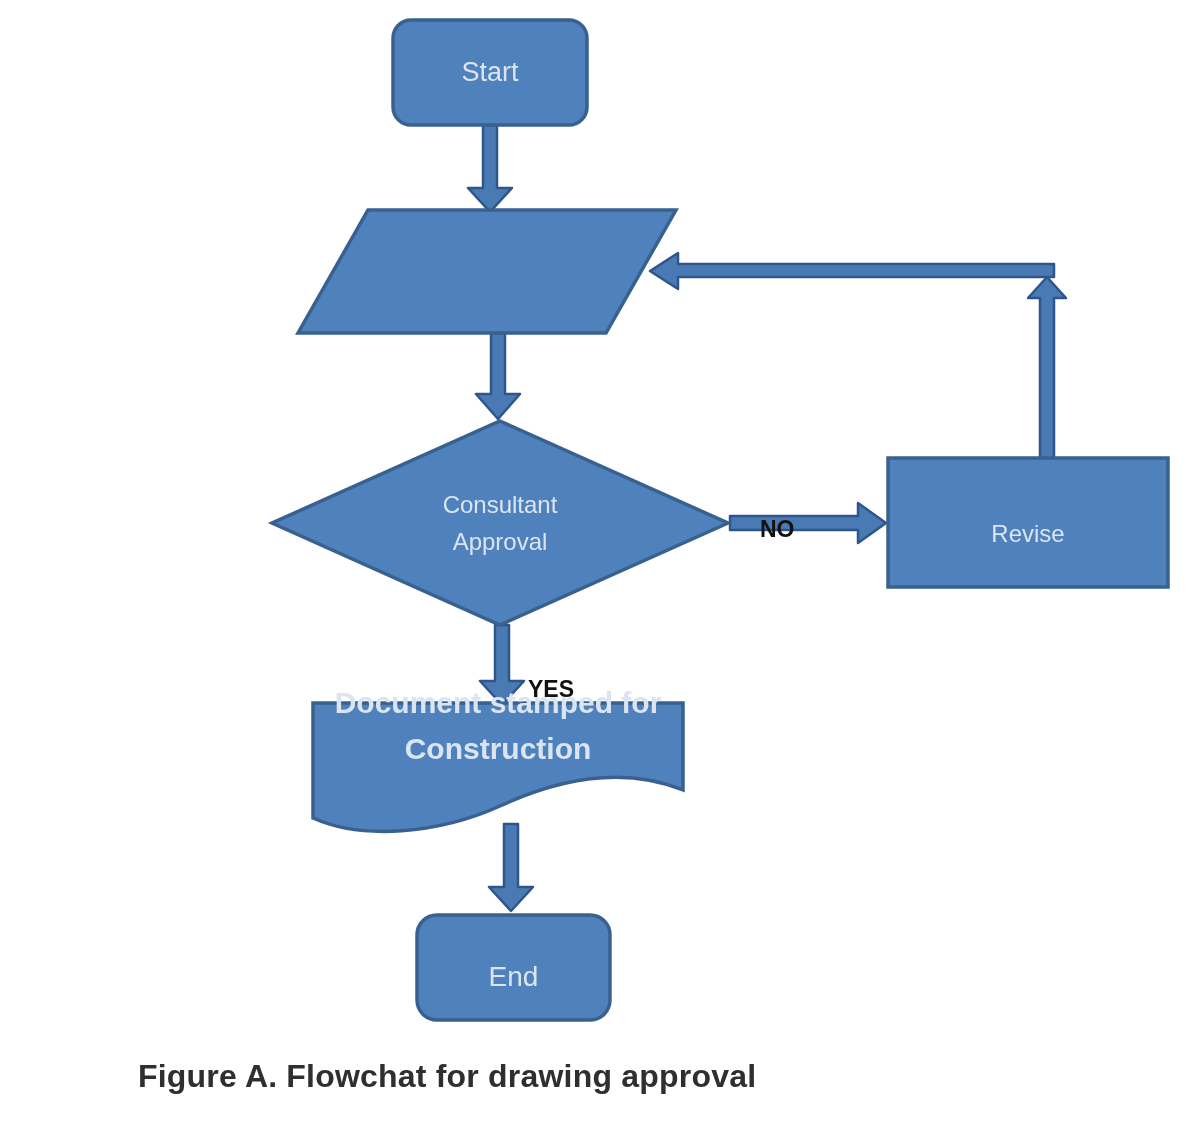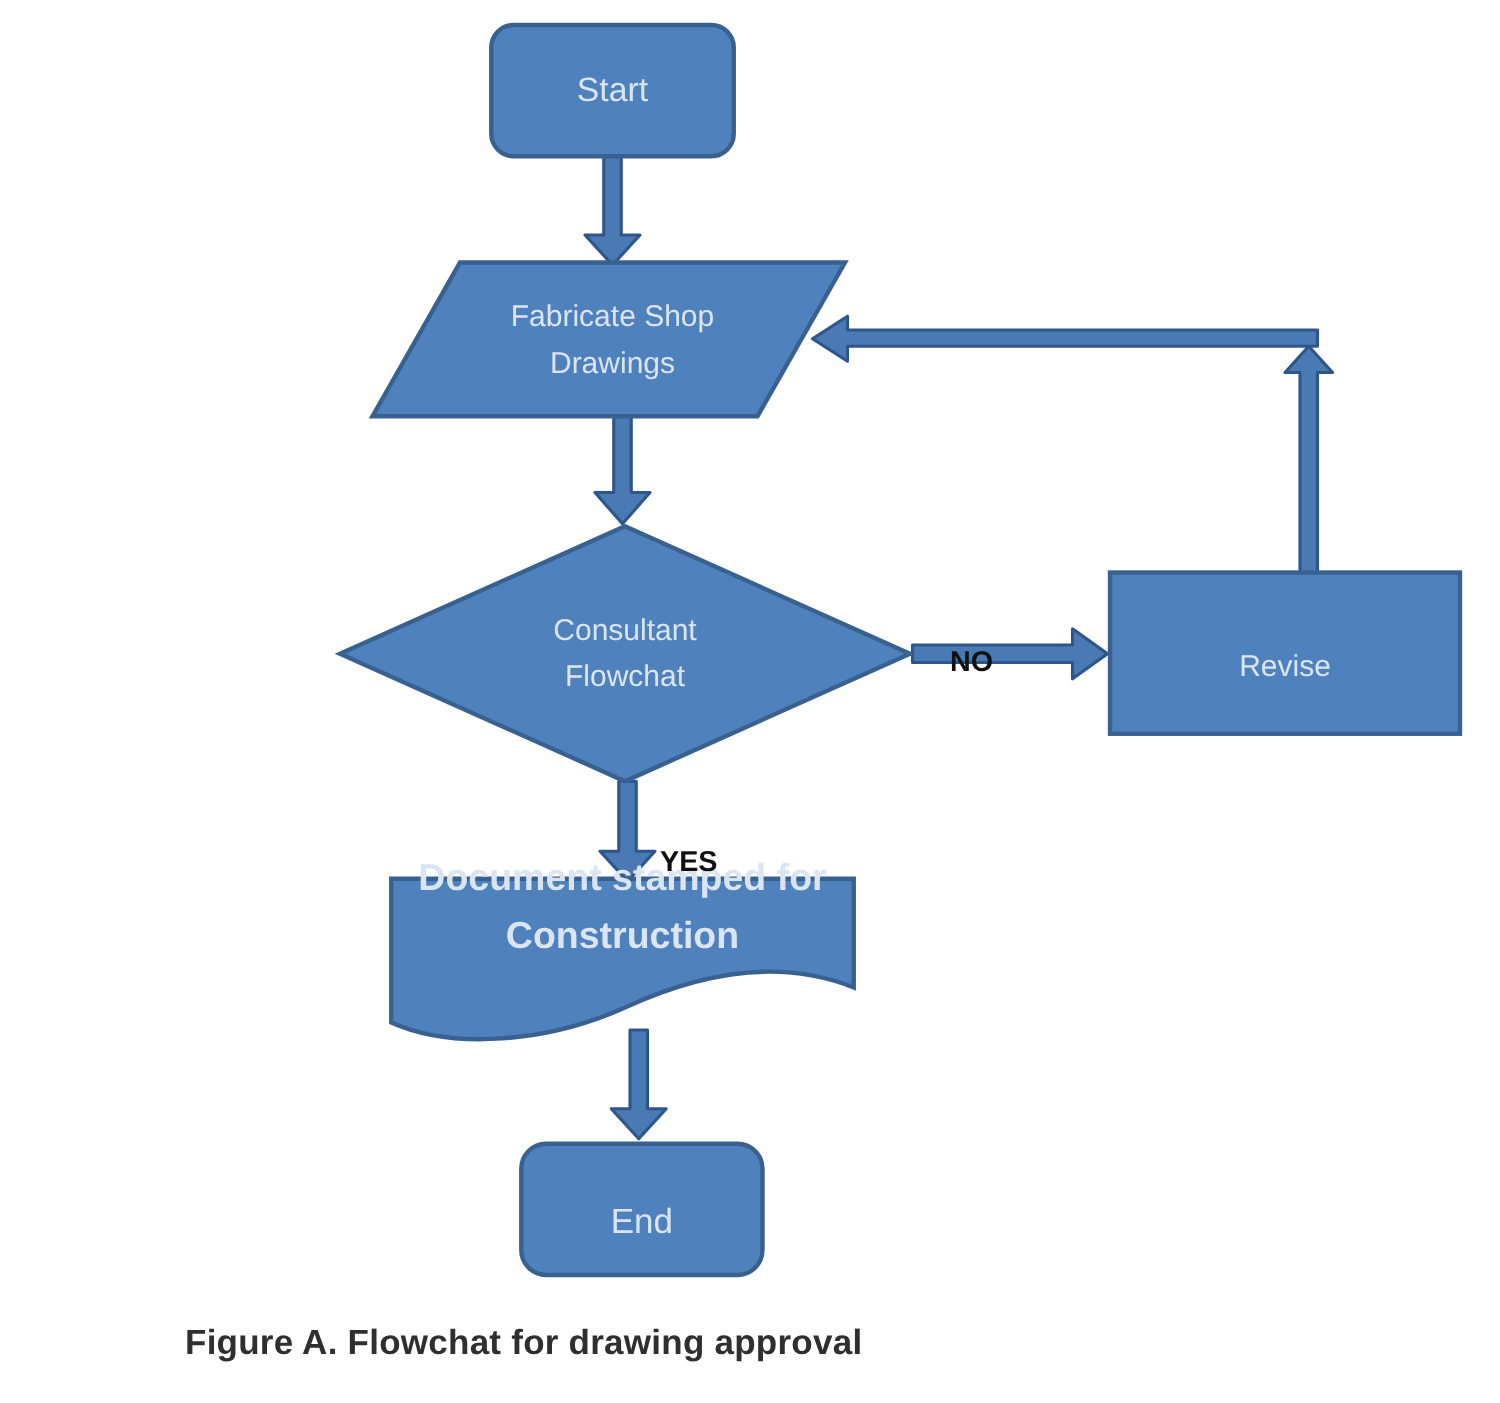--- a/index.html
+++ b/index.html
@@ -31,22 +31,22 @@
   .lbl-revise{left:888px;top:458px;width:280px;height:152px;font-size:24px;}
   .lbl-document{left:333px;top:678px;width:330px;height:96px;font-size:30px;font-weight:bold;}
   .lbl-end{left:417px;top:924px;width:193px;height:105px;font-size:28px;}
   .edge-label{
     position:absolute;color:var(--edge-label-text);font-weight:bold;
     font-size:23px;line-height:1;pointer-events:none;margin-top:46px;
   }
   .lbl-no{left:760px;top:472px;}
   .lbl-yes{left:528px;top:632px;}
   .caption{
-    position:absolute;left:148px;top:1058px;color:var(--caption-text);
-    font-size:28px;font-weight:bold;letter-spacing:.2px;
+    position:absolute;left:138px;top:1058px;color:var(--caption-text);
+    font-size:32px;font-weight:bold;letter-spacing:.2px;
   }
 </style>
 </head>
 <body>
 
 <div class="canvas">
 
   <svg class="layer" width="1200" height="1122" viewBox="0 0 1200 1122">
 
     <polygon class="connector" points="483,125 497,125 497,188 512,188 490,212 468,188 483,188"></polygon>
@@ -60,24 +60,22 @@
 
     <rect class="node" x="393" y="20" width="194" height="105" rx="18" ry="18"></rect>
     <polygon class="node" points="368,210 676,210 606,333 298,333"></polygon>
     <polygon class="node" points="500,421 728,523 500,625 272,523"></polygon>
     <rect class="node" x="888" y="458" width="280" height="129"></rect>
     <path class="node" d="M313,703 L683,703 L683,790 C628,768 565,776 500,806 C438,834 362,840 313,818 Z"></path>
     <rect class="node" x="417" y="915" width="193" height="105" rx="20" ry="20"></rect>
   </svg>
 
   <div class="label lbl-start">Start</div>
-  <div class="label lbl-fabricate">Fabricate Shop
-Drawings</div>
   <div class="label lbl-decision">Consultant
-Flowchat</div>
+Approval</div>
   <div class="label lbl-revise">Revise</div>
   <div class="label lbl-document">Document stamped for
 Construction</div>
   <div class="label lbl-end">End</div>
 
   <div class="edge-label lbl-no">NO</div>
   <div class="edge-label lbl-yes">YES</div>
 
   <div class="caption">Figure A. Flowchat for drawing approval</div>
 </div>

